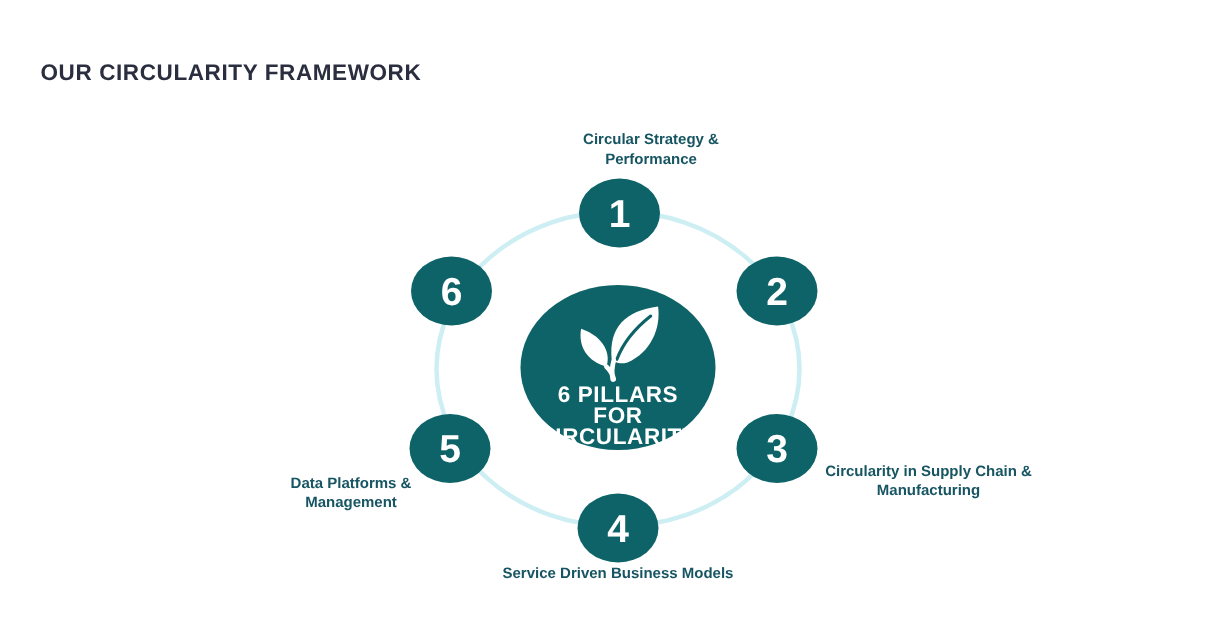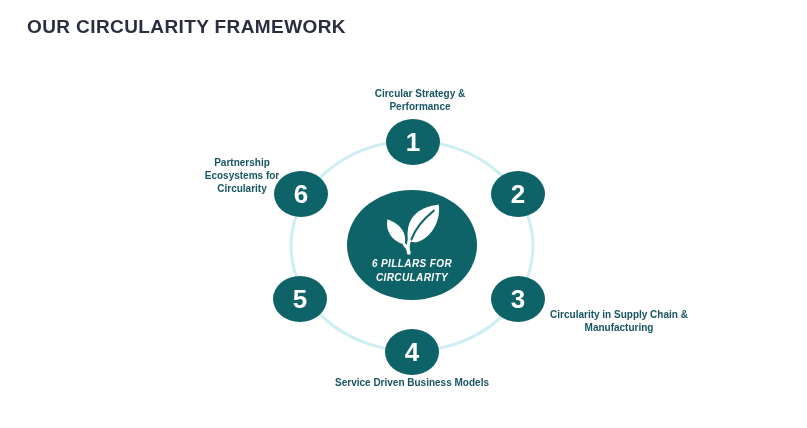--- a/index.html
+++ b/index.html
@@ -7,22 +7,22 @@
     position: relative;
     width: 807px;
     height: 428px;
     background: #ffffff;
     overflow: hidden;
     font-family: "Liberation Sans", sans-serif;
   }
   .page-title {
     position: absolute;
     left: 27px;
-    top: 16px;
-    font-size: 19px;
+    top: 40px;
+    font-size: 15px;
     font-weight: 700;
     letter-spacing: 0.4px;
     color: #2a2e3f;
   }
   .ring-svg {
     position: absolute;
     left: 0; top: 0;
     width: 807px; height: 428px;
   }
   .center-circle {
@@ -35,25 +35,24 @@
     flex-direction: column;
     align-items: center;
     justify-content: flex-start;
   }
   .center-circle svg { margin-top: 13px; }
   .center-label {
     margin-top: 2px;
     width: 112px;
     text-align: center;
     color: #ffffff;
-    font-size: 10px;
+    font-size: 15px;
     font-weight: 700;
     letter-spacing: 0.4px;
     line-height: 14px;
-    font-style: italic;
   }
   .pillar-circle {
     position: absolute;
     width: 54px; height: 46px;
     background: #0d6367;
     border-radius: 50%;
     display: flex;
     align-items: center;
     justify-content: center;
     color: #ffffff;
@@ -67,21 +66,21 @@
   .c5 { left: 273px; top: 276px; }
   .c6 { left: 274px; top: 171px; }
   .pillar-label {
     position: absolute;
     color: #175563;
     font-size: 10px;
     font-weight: 700;
     line-height: 13px;
     text-align: center;
   }
-  .l1 { left: 354px; top: 87px;  width: 132px; }
+  .l1 { left: 368px; top: 87px;  width: 132px; }
   .l2 { left: 549px; top: 161px; width: 90px; text-align: left; }
   .l3 { left: 548px; top: 308px; width: 142px; }
   .l4 { left: 334px; top: 376px; width: 156px; }
   .l5 { left: 178px; top: 316px; width: 112px; }
   .l6 { left: 192px; top: 156px; width: 100px; }
 </style>
 </head>
 <body>
 
 <div class="canvas">
@@ -118,15 +117,15 @@
   <div class="pillar-circle c5">
     <span>5</span>
   </div>
   <div class="pillar-circle c6">
     <span>6</span>
   </div>
 
   <div class="pillar-label l1">Circular Strategy &amp; Performance</div>
   <div class="pillar-label l4">Service Driven Business Models</div>
   <div class="pillar-label l3">Circularity in Supply Chain &amp; Manufacturing</div>
-  <div class="pillar-label l6">Partnership Ecosystems for Circularity</div>
+  <div class="pillar-label l5">Data Platforms &amp; Management</div>
 
 </div>
 
 </body></html>

